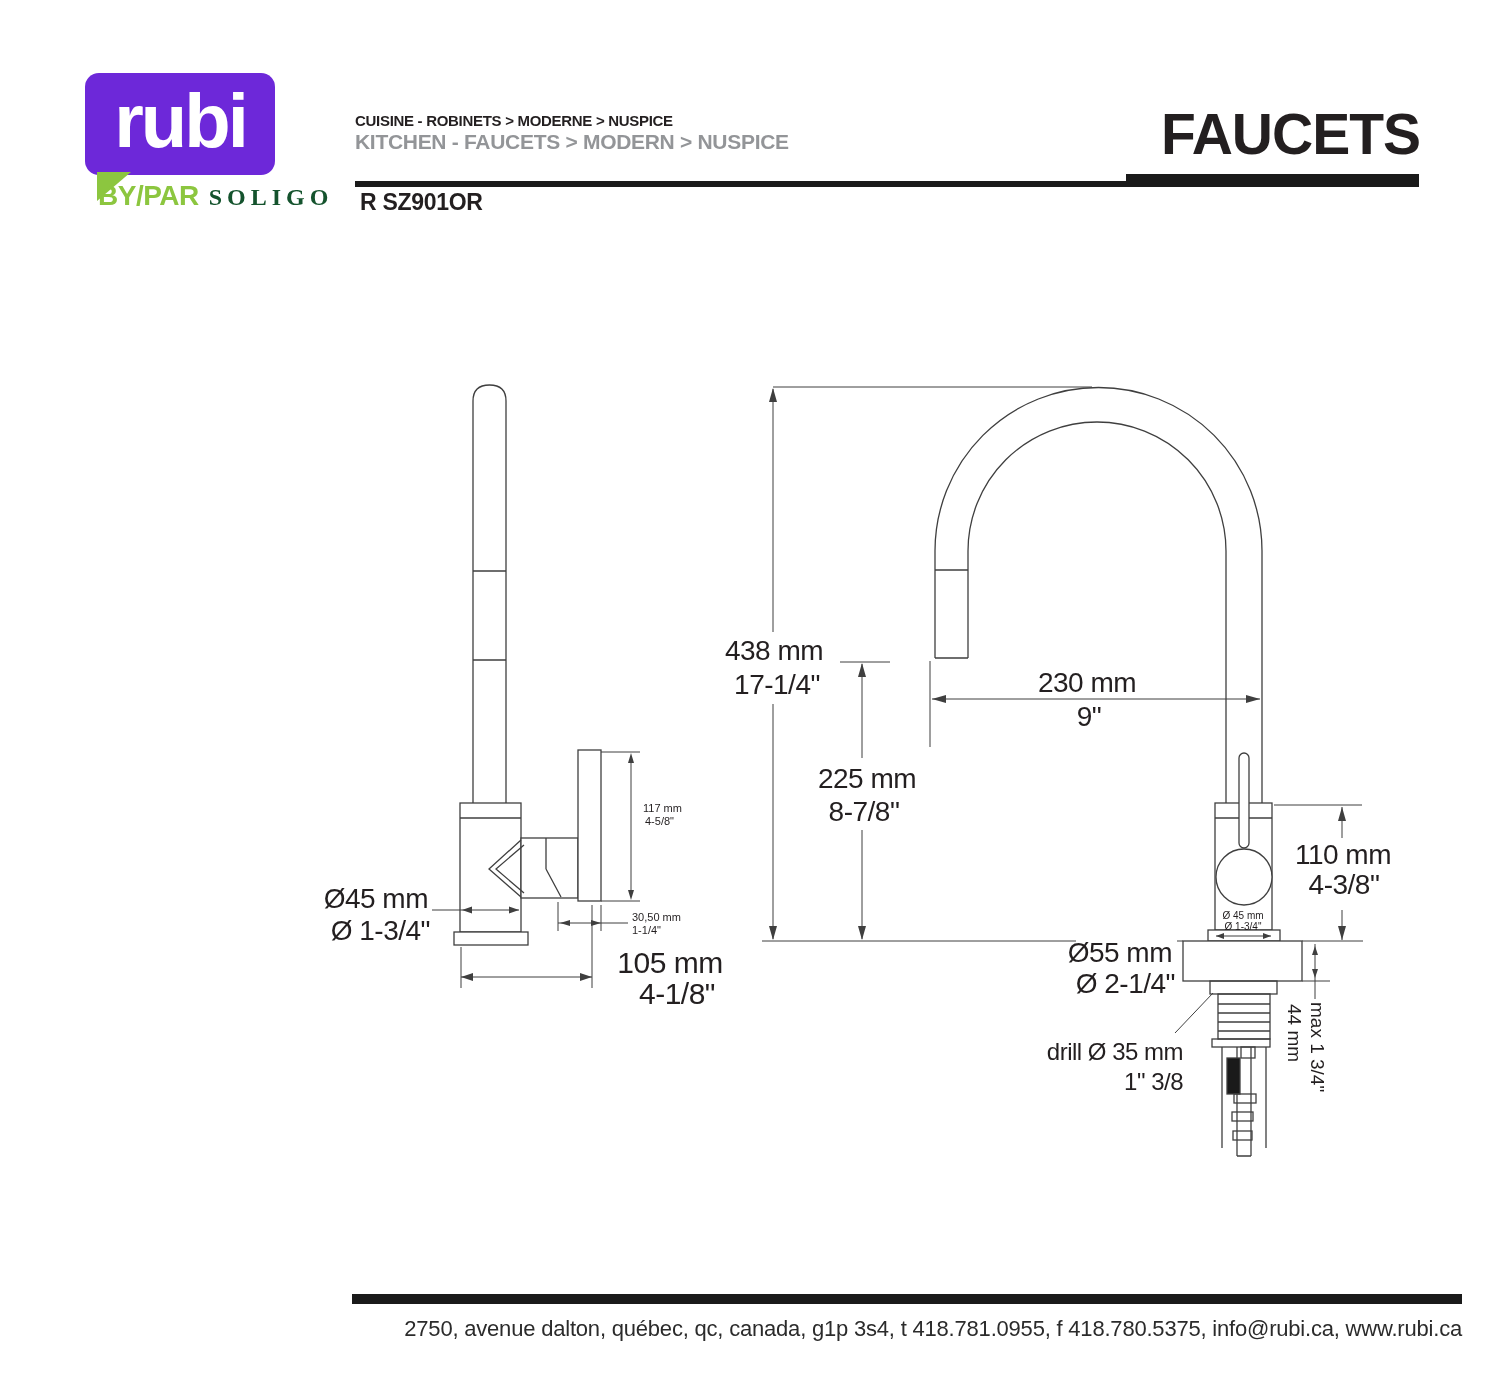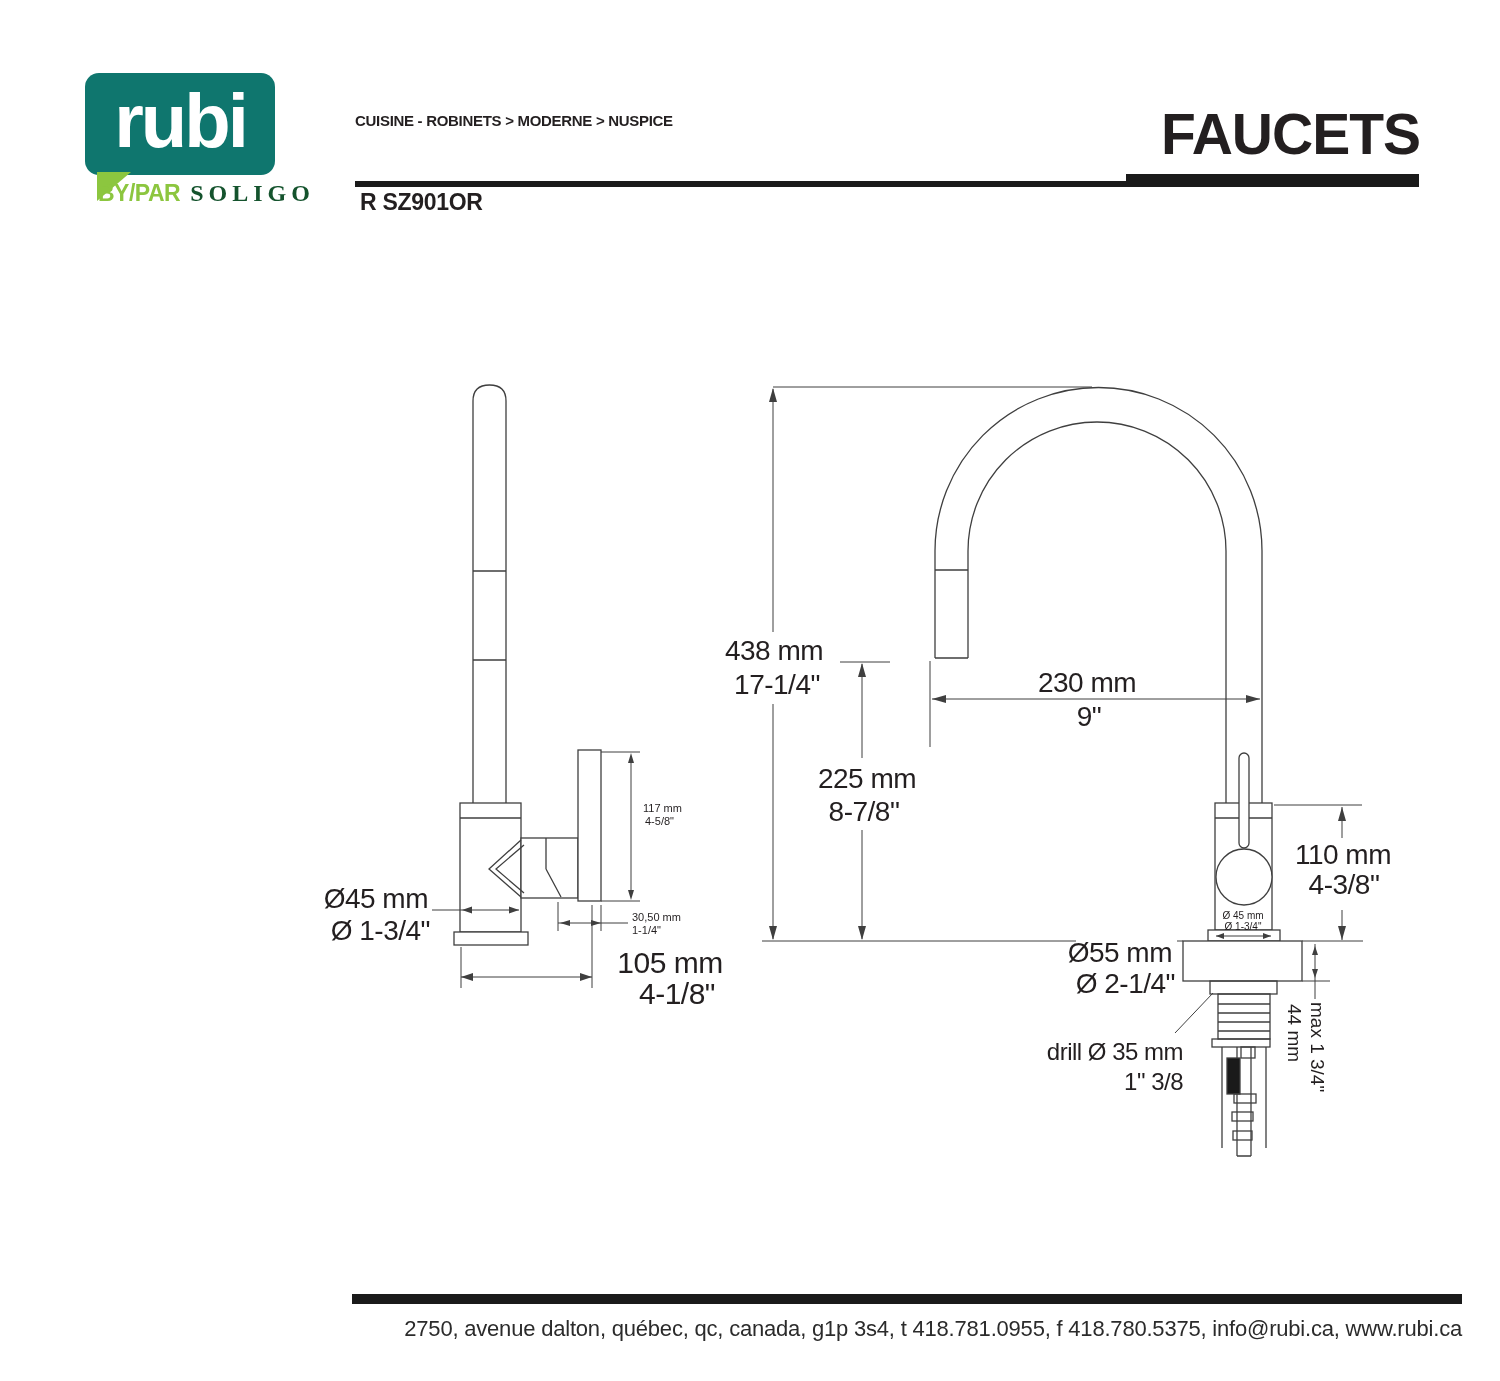--- a/index.html
+++ b/index.html
@@ -1,23 +1,23 @@
 <!DOCTYPE html>
 <html><head>
 <meta charset="utf-8">
 <style>
   html,body{margin:0;padding:0;background:#ffffff;}
   body{width:1500px;height:1381px;position:relative;font-family:"Liberation Sans",sans-serif;overflow:hidden;}
   .abs{position:absolute;}
   
-  .logo-box{left:85px;top:73px;width:190px;height:102px;background:#0f766e;border-radius:14px;display:flex;align-items:center;justify-content:center;}
+  .logo-box{left:85px;top:73px;width:190px;height:102px;background:#6d28d9;border-radius:14px;display:flex;align-items:center;justify-content:center;}
   .logo-box span{color:#fff;font-weight:bold;font-size:76px;letter-spacing:-3px;line-height:1;margin-top:-6px;}
   .logo-tail{left:97px;top:172px;width:0;height:0;border-top:29px solid #8CC63F;border-right:34px solid transparent;}
   .byline{left:98px;top:180px;white-space:nowrap;}
-  .byline .bypar{color:#8CC63F;font-weight:bold;font-size:23px;letter-spacing:-0.5px;}
+  .byline .bypar{color:#8CC63F;font-weight:bold;font-size:28px;letter-spacing:-0.5px;}
   .byline .soligo{font-family:"Liberation Serif",serif;font-weight:bold;font-size:24px;letter-spacing:5px;color:#14532d;margin-left:10px;}
   
   .crumbs{left:355px;top:113px;line-height:1.12;white-space:nowrap;}
   .crumb-fr{font-weight:bold;font-size:15px;color:#231F20;letter-spacing:-0.3px;}
   .crumb-en{font-weight:bold;font-size:21px;color:#939598;letter-spacing:-0.3px;}
   .rule-main{left:355px;top:181px;width:1064px;height:6px;background:#1A1A1A;}
   .rule-origano{left:1126px;top:174px;width:293px;height:8px;background:#1A1A1A;}
   .model{left:360px;top:189px;font-weight:bold;font-size:23px;color:#231F20;letter-spacing:-0.3px;}
   .origano{left:1120px;top:106px;width:300px;text-align:right;font-weight:bold;font-size:57px;color:#231F20;letter-spacing:-1px;line-height:1;}
   
@@ -37,20 +37,21 @@
 <div class="abs logo-box">
   <span>rubi</span>
 </div>
 <div class="abs logo-tail"></div>
 <div class="abs byline">
   <span class="bypar">BY/PAR</span><span class="soligo">SOLIGO</span>
 </div>
 
 <div class="abs crumbs">
   <div class="crumb-fr">CUISINE - ROBINETS &gt; MODERNE &gt; NUSPICE</div>
+  <div class="crumb-en">KITCHEN - FAUCETS &gt; MODERN &gt; NUSPICE</div>
 </div>
 <div class="abs rule-main"></div>
 <div class="abs rule-origano"></div>
 <div class="abs model">R SZ901OR</div>
 <div class="abs origano">FAUCETS</div>
 
 <svg width="1500" height="1381" viewBox="0 0 1500 1381">
   <g stroke="#3F3F3F" stroke-width="1.3" fill="none">
 
     <g>

